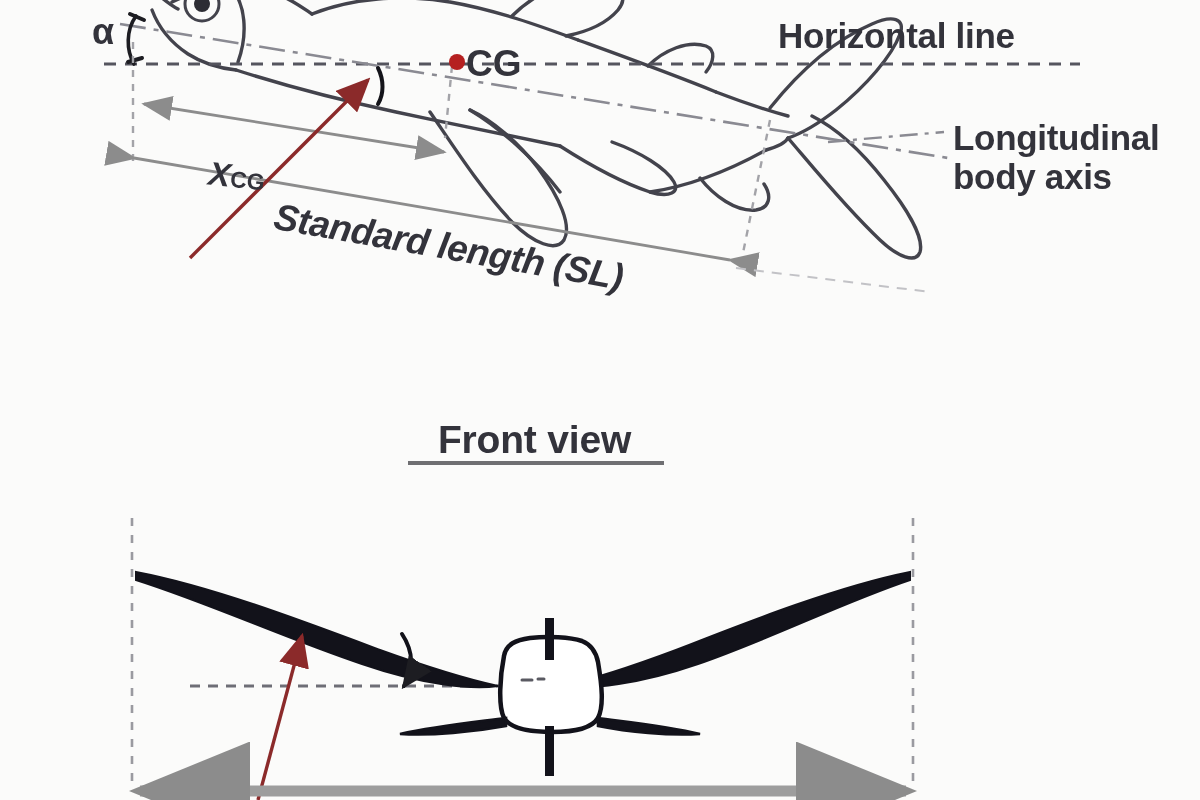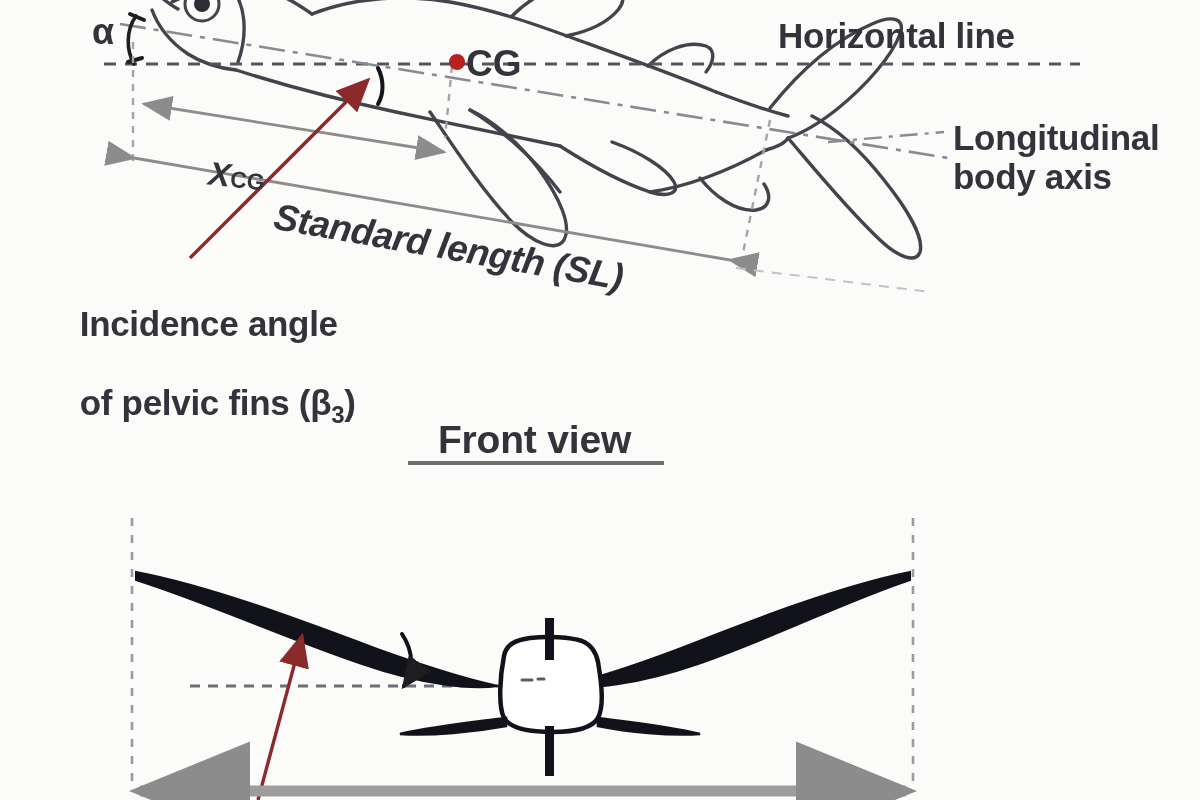--- a/index.html
+++ b/index.html
@@ -226,21 +226,17 @@
   <div class="lbl" id="label-cg">CG</div>
 
   <div class="lbl" id="label-alpha">α</div>
 
   <div class="lbl" id="label-xcg">
     <span>X</span><span class="sub">CG</span>
   </div>
 
   <div class="lbl" id="label-standard-length">Standard length (SL)</div>
 
-  <div class="lbl" id="label-incidence-angle">
-    <span>Incidence angle</span><br>
-    <span>of pelvic fins (β</span><span class="sub">3</span><span>)</span>
-  </div>
 
   <div class="lbl" id="label-front-view">Front view</div>
   <div id="front-view-underline"></div>
 
 </div>
 
 </body></html>

